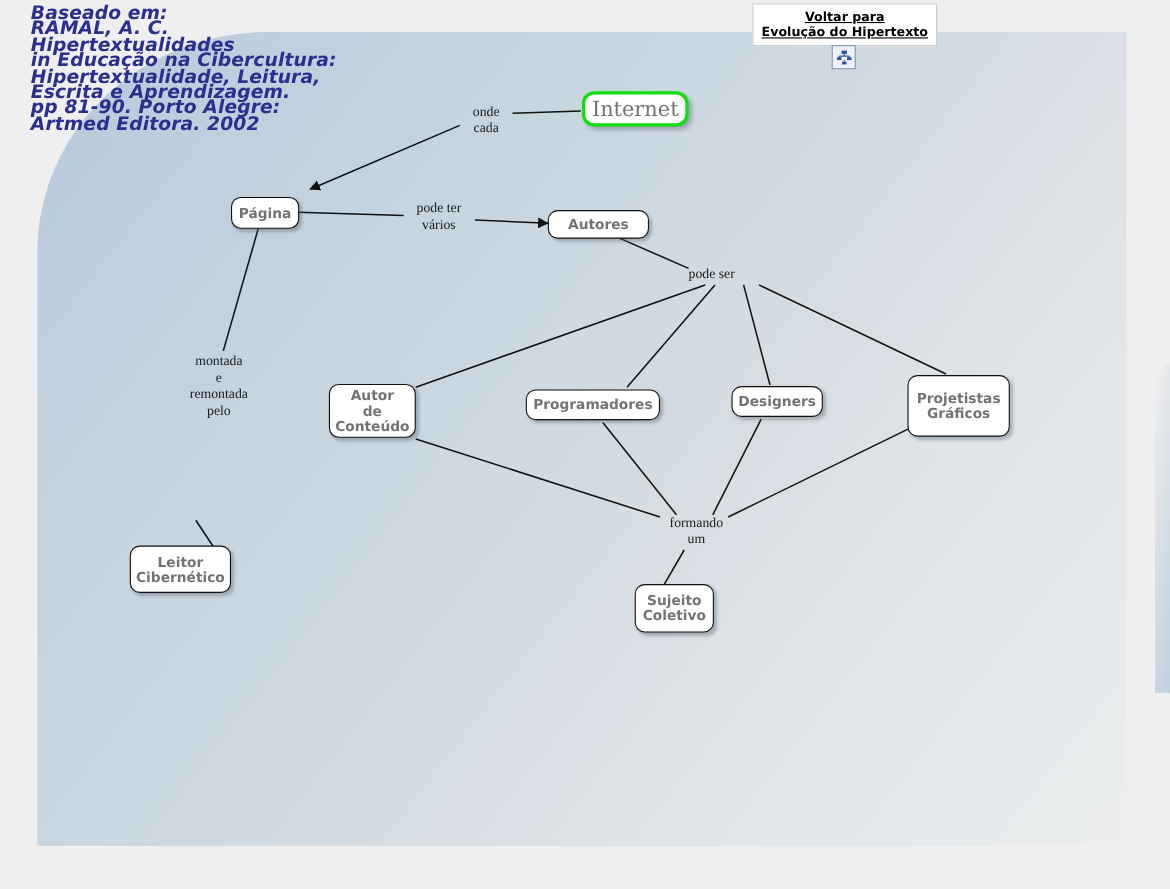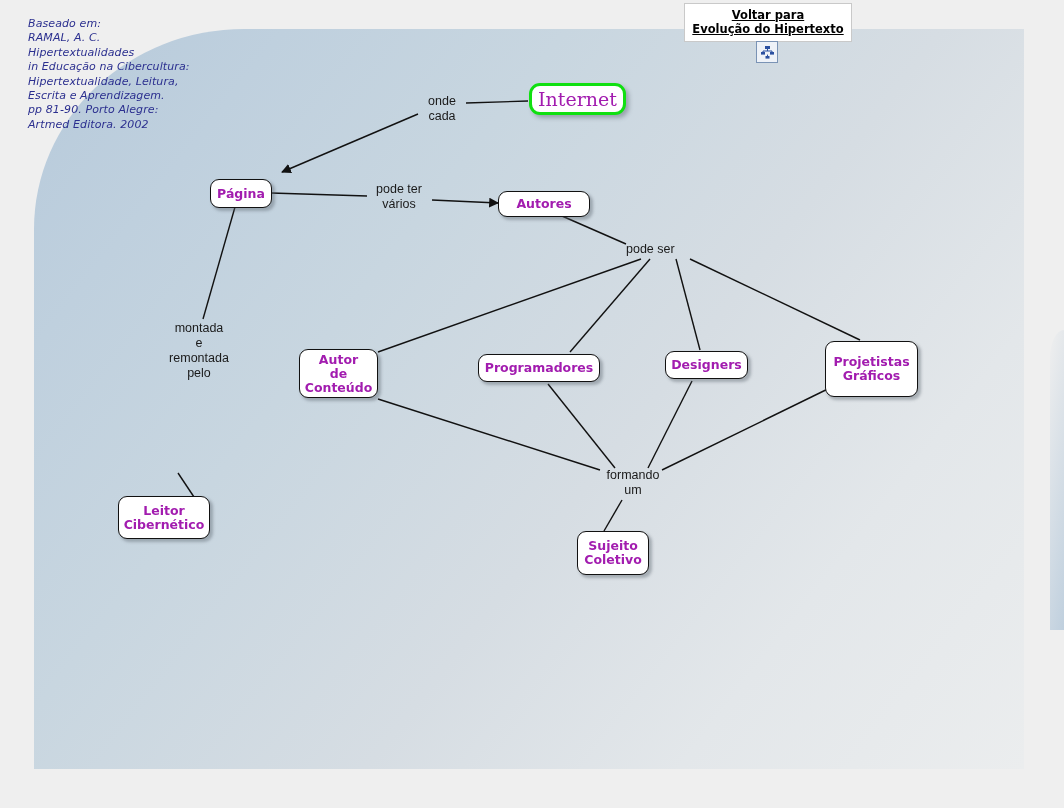--- a/index.html
+++ b/index.html
@@ -39,28 +39,29 @@
     width: 14px;
     height: 300px;
     background: linear-gradient(100deg, rgba(183,202,219,0) 0%, rgba(183,202,219,.85) 100%);
     border-top-left-radius: 120px 240px;
   }
 
   
   #citation {
     position: absolute;
     left: 28px;
-    top: 17px;
+    top: 5px;
     color: #2b2f8f;
     font-family: "DejaVu Sans", sans-serif;
     font-style: italic;
-    font-size: 11px;
+    font-size: 17px;
     line-height: 14.4px;
     white-space: pre-line;
     letter-spacing: .1px;
+    font-weight: bold;
   }
 
   
   #back-button {
     position: absolute;
     left: 684px;
     top: 3px;
     width: 162px;
     background: #ffffff;
     border: 1px solid #c9c9c9;
@@ -107,38 +108,38 @@
     border-radius: 9px;
     box-shadow: 2.5px 2.5px 3px rgba(90,100,110,.42);
     display: flex;
     align-items: center;
     justify-content: center;
     text-align: center;
     font-family: "DejaVu Sans", sans-serif;
     font-weight: bold;
     font-size: 12.5px;
     line-height: 14px;
-    color: #a21caf;
+    color: #737373;
     white-space: pre-line;
     box-sizing: border-box;
     cursor: pointer;
   }
   .node.root {
     border: 3.5px solid #10e010;
     border-radius: 11px;
     font-family: "DejaVu Serif", serif;
     font-weight: normal;
     font-size: 19px;
     box-shadow: 3px 3px 4px rgba(90,100,110,.45);
   }
 
   
   .linklabel {
     position: absolute;
-    font-family: Liberation Sans, sans-serif;
+    font-family: Liberation Serif, serif;
     font-size: 12.5px;
     line-height: 15px;
     color: #1a1a1a;
     text-align: center;
     white-space: pre-line;
     cursor: default;
   }
 </style>
 </head>
 <body>

